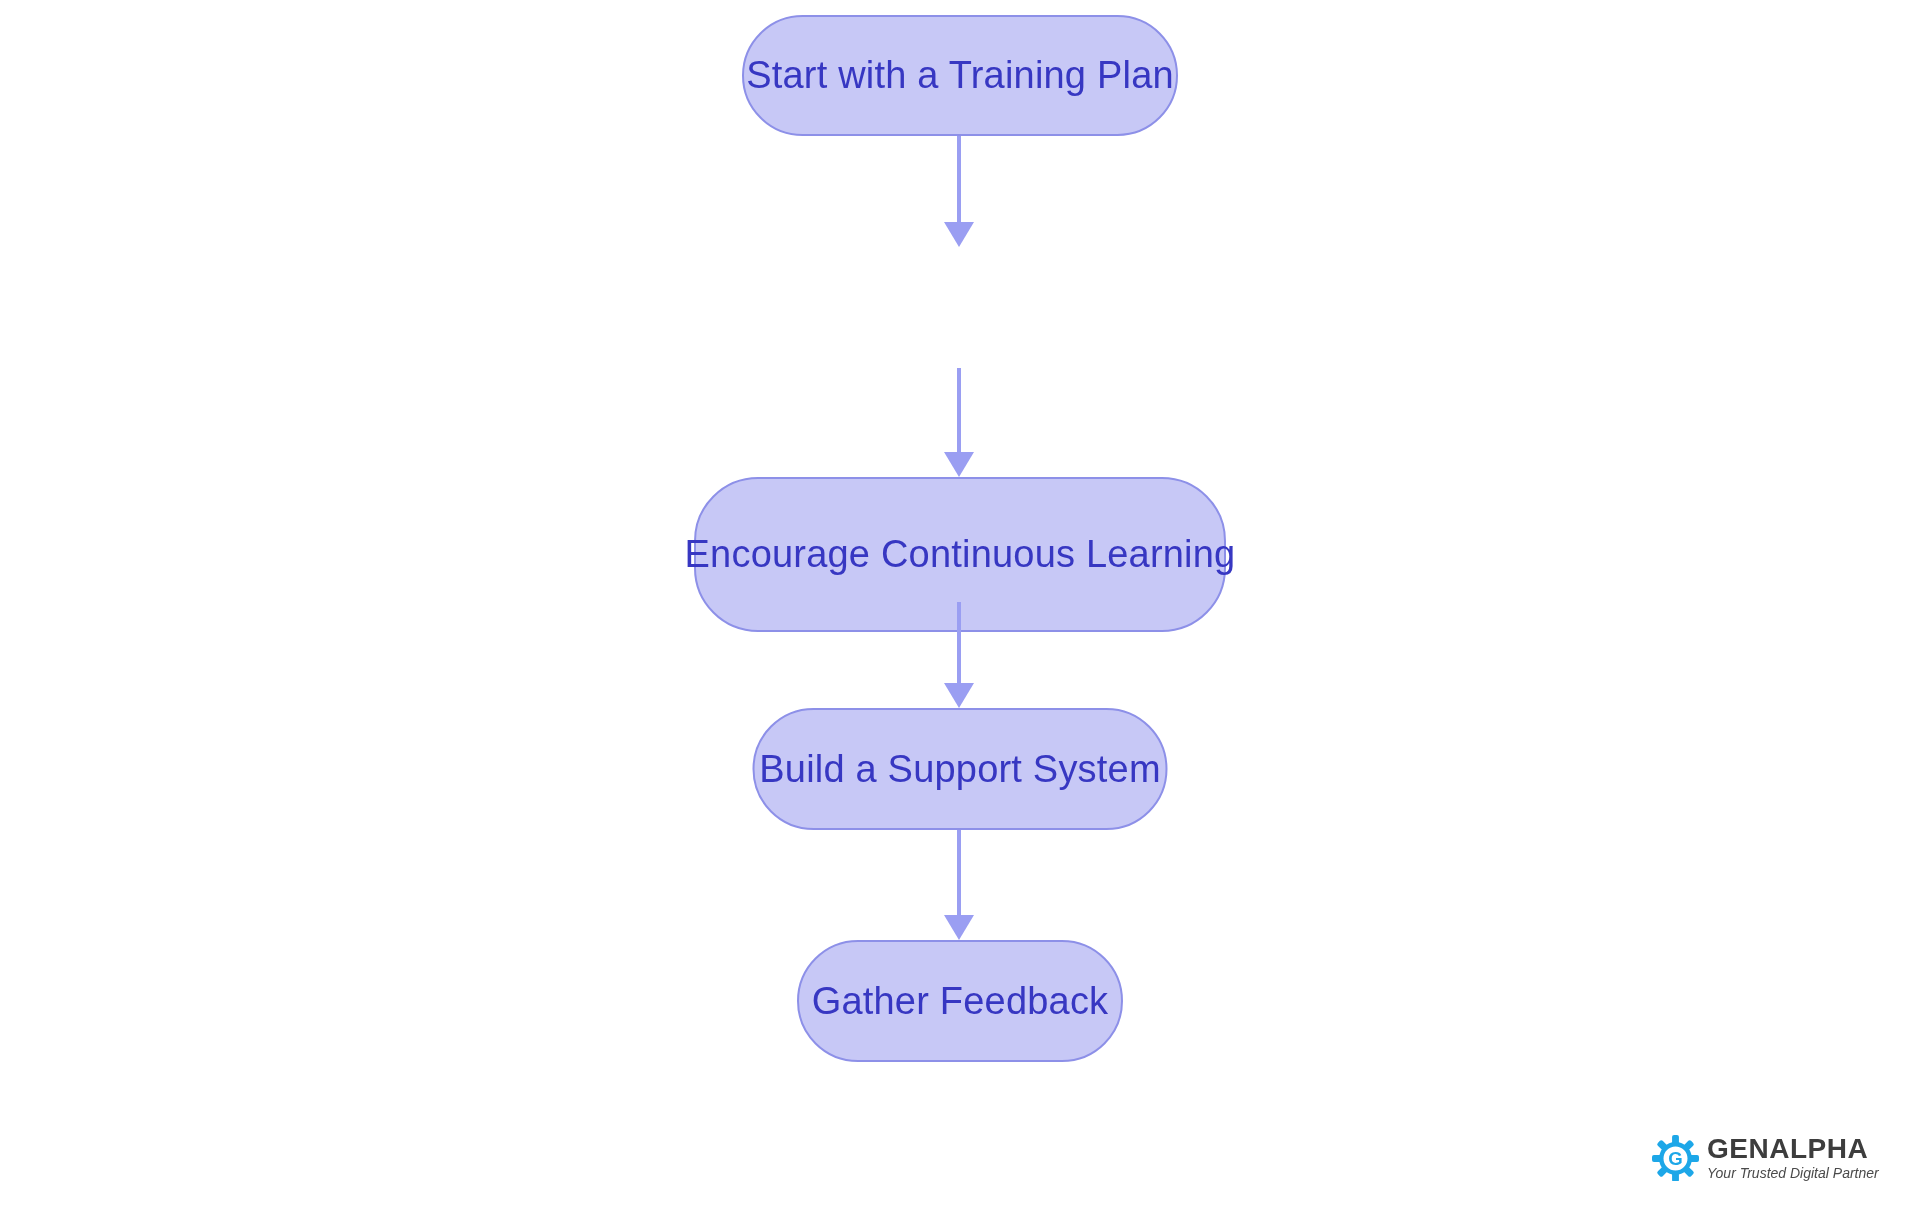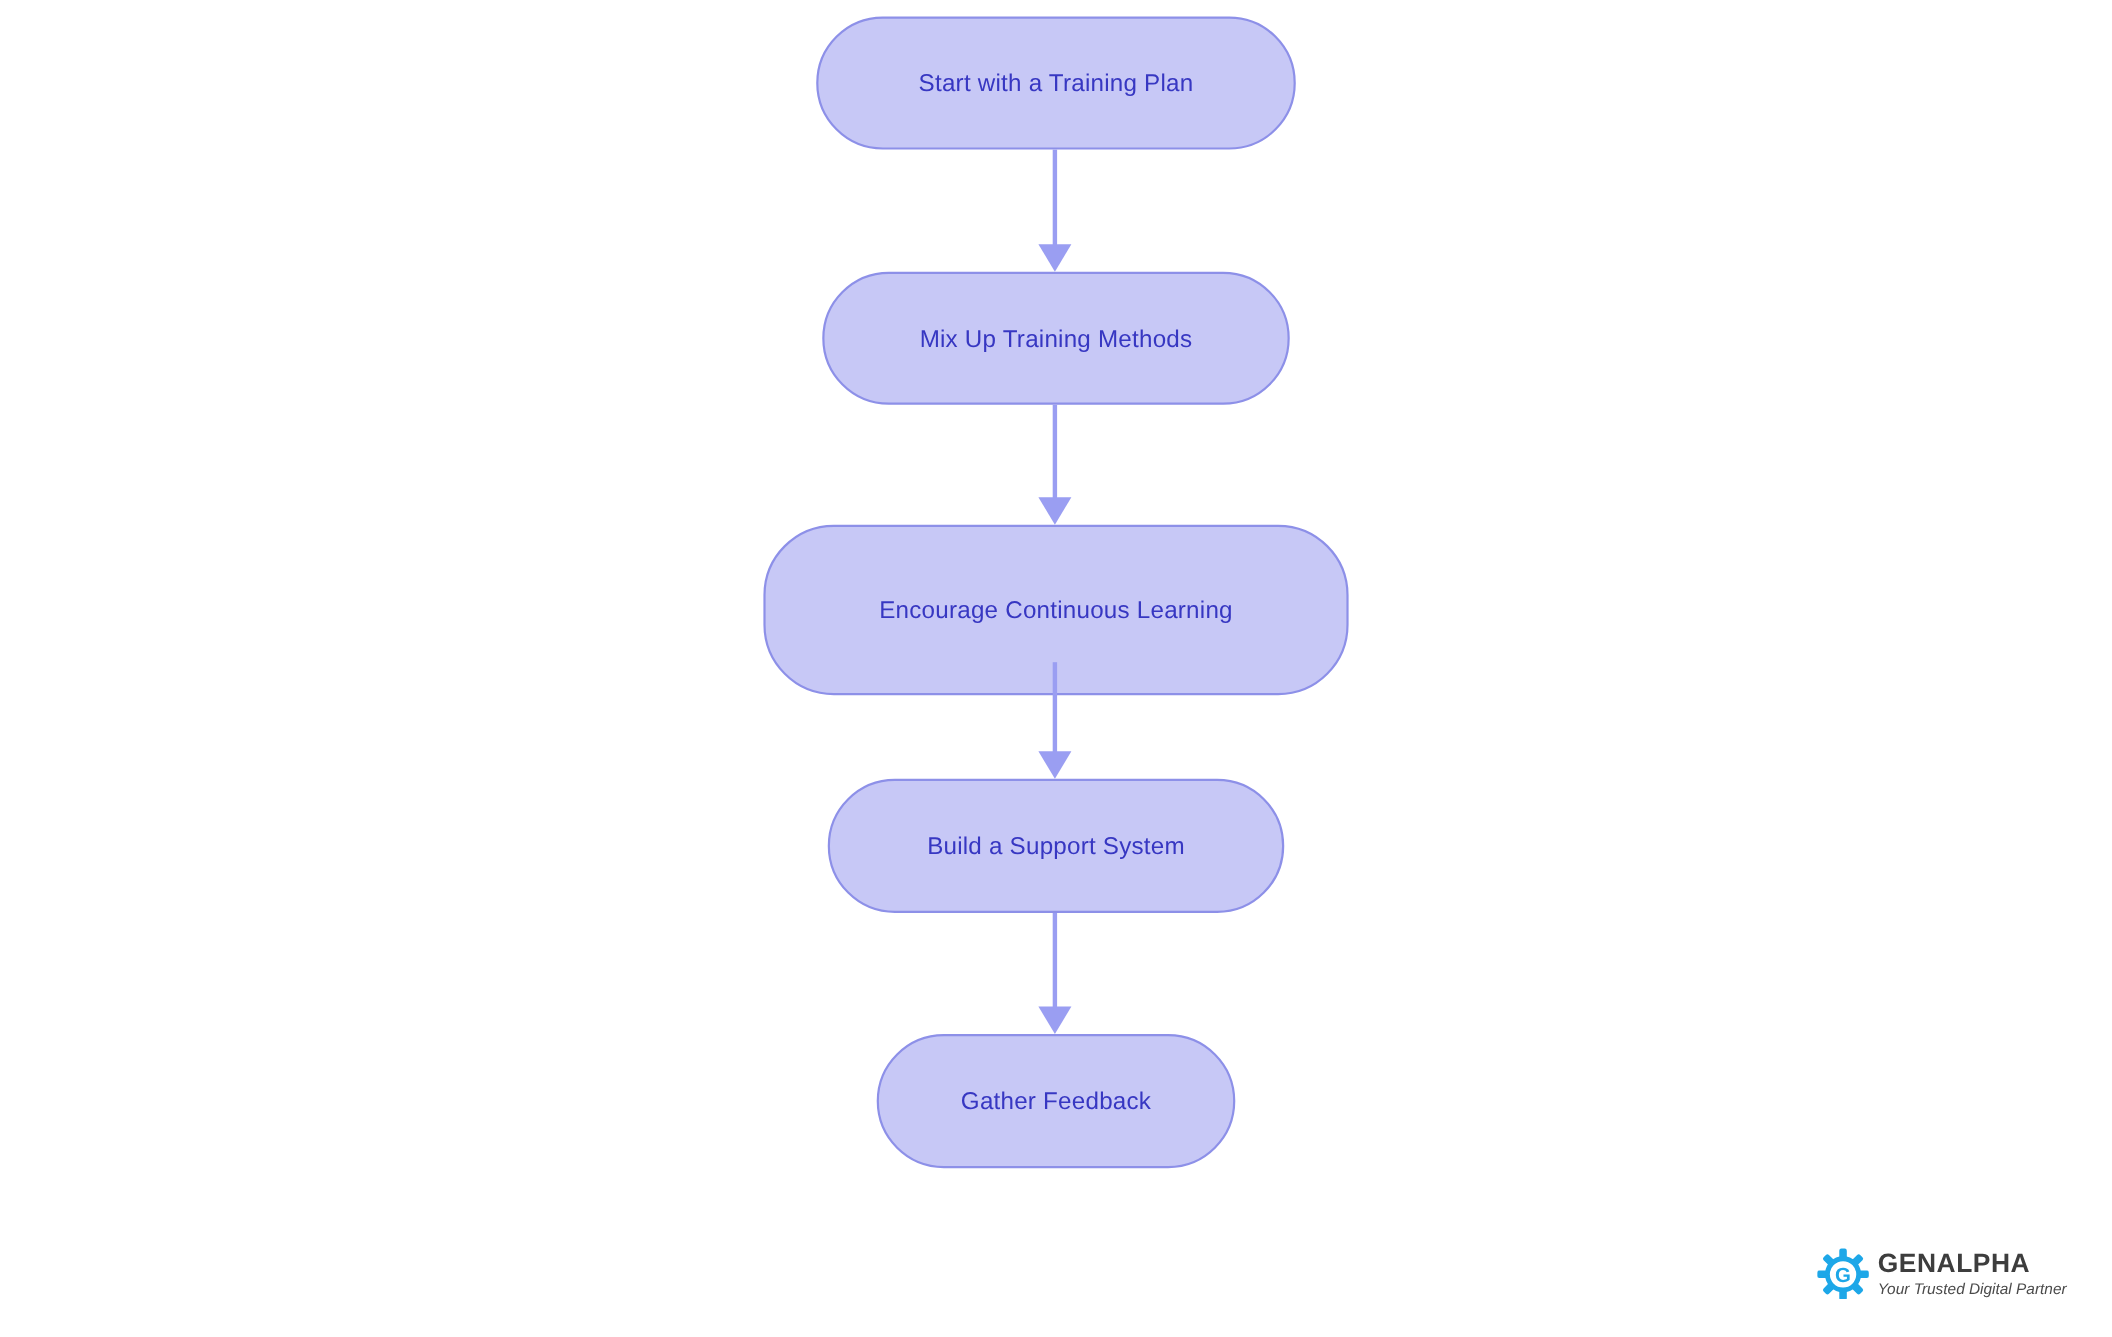--- a/index.html
+++ b/index.html
@@ -24,21 +24,21 @@
     background: var(--node-fill, #c7c8f6);
     border: 2px solid var(--node-border, #8d90e8);
     border-radius: 64px;
     display: flex;
     align-items: center;
     justify-content: center;
     box-sizing: border-box;
   }
   .node span {
     color: var(--node-text, #3737c2);
-    font-size: 22px;
+    font-size: 38px;
     letter-spacing: 0.2px;
     white-space: nowrap;
   }
   .n1 { top: 15px;  width: 436px; height: 121px; }
   .n2 { top: 247px; width: 425px; height: 121px; }
   .n3 { top: 477px; width: 532px; height: 155px; }
   .n4 { top: 708px; width: 415px; height: 122px; }
   .n5 { top: 940px; width: 326px; height: 122px; }
 
   
@@ -80,21 +80,21 @@
   }
   .logo svg {
     width: 47px;
     height: 47px;
     flex: 0 0 auto;
   }
   .logo-text {
     margin-left: 8px;
   }
   .brand {
-    font-size: 24px;
+    font-size: 28px;
     font-weight: 700;
     letter-spacing: 0.5px;
     color: var(--brand-color, #3d3d3d);
     line-height: 1.0;
   }
   .tagline {
     font-size: 14px;
     font-style: italic;
     font-weight: 500;
     color: var(--tagline-color, #4a4a4a);
@@ -102,23 +102,20 @@
     white-space: nowrap;
   }
 </style>
 </head>
 <body>
 
 <div class="canvas">
 
   <div class="node n1">
     <span>Start with a Training Plan</span>
-  </div>
-  <div class="node n2">
-    <span>Mix Up Training Methods</span>
   </div>
   <div class="node n3">
     <span>Encourage Continuous Learning</span>
   </div>
   <div class="node n5">
     <span>Gather Feedback</span>
   </div>
   <div class="node n4">
     <span>Build a Support System</span>
   </div>

